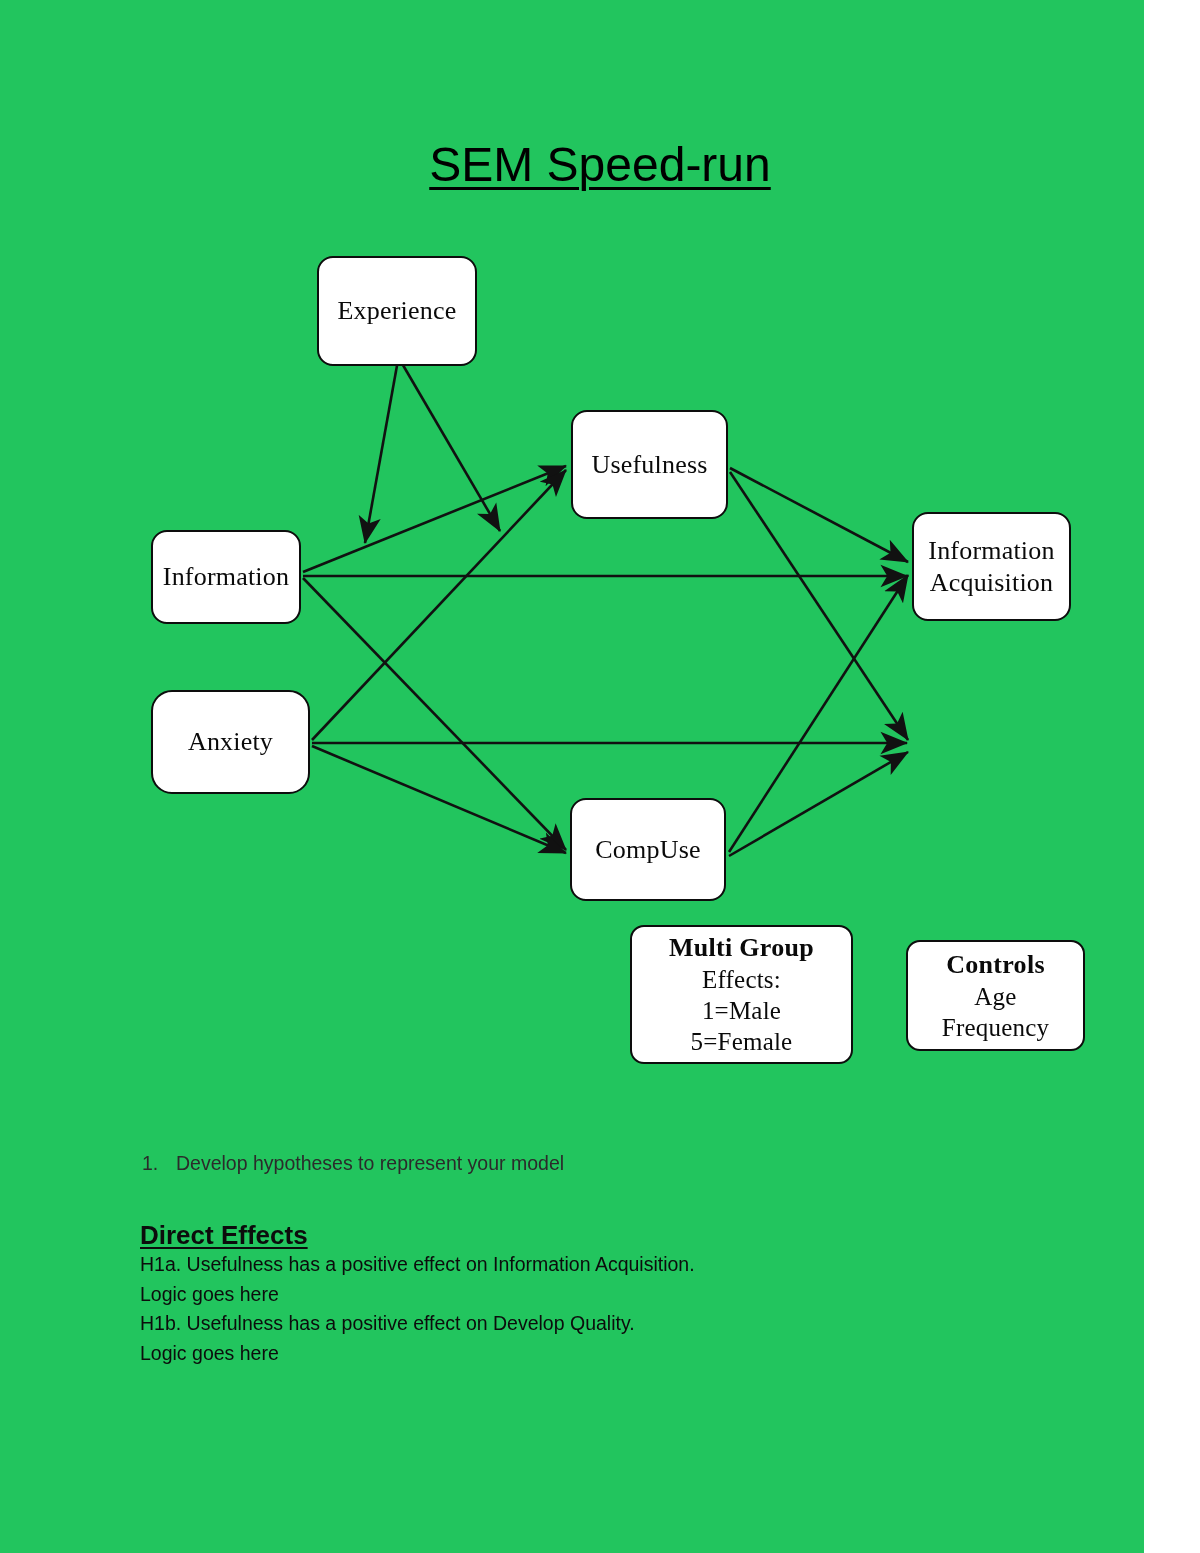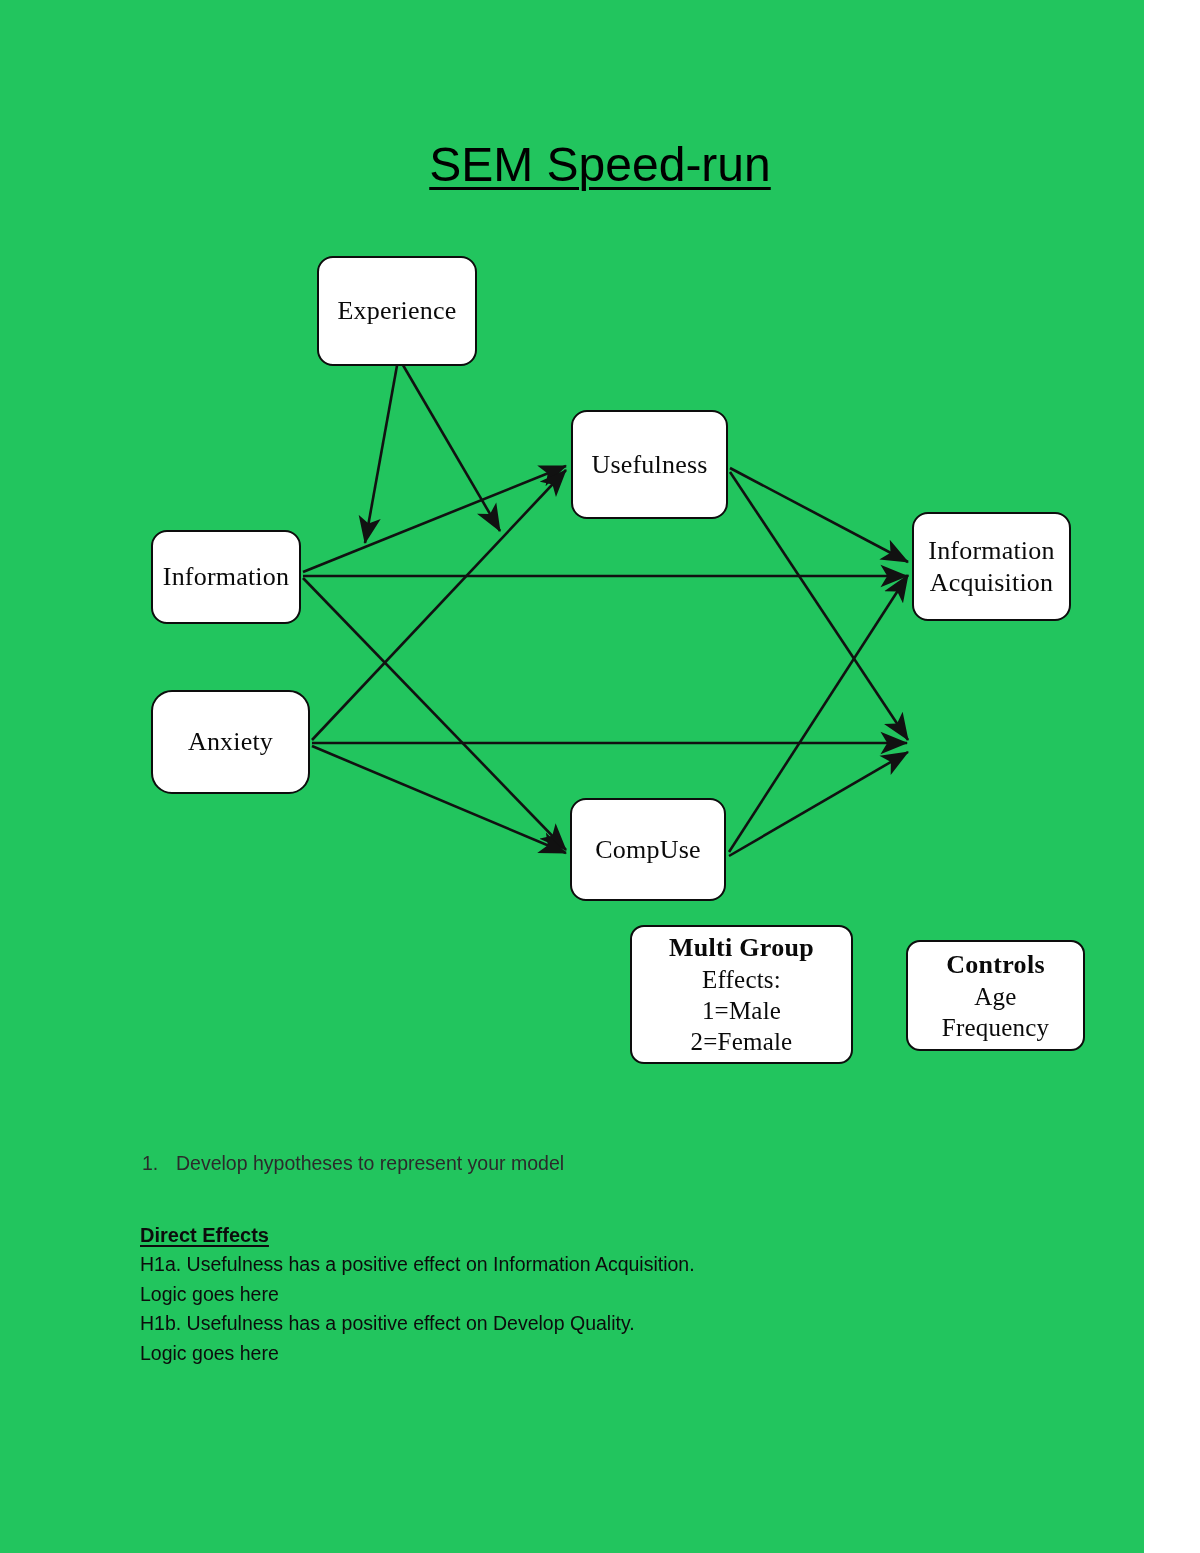--- a/index.html
+++ b/index.html
@@ -139,21 +139,21 @@
     margin-left: 140px;
     font-size: 19.5px;
     line-height: 29.5px;
     color: #0c0c0c;
   }
   #direct-heading {
     font-weight: bold;
     text-decoration: underline;
     text-underline-offset: 3px;
     text-decoration-thickness: 2px;
-    font-size: 20px;
+    font-size: 26px;
     line-height: 30px;
   }
   .hline { display: block; }
 </style>
 </head>
 <body>
 
 <div id="page">
 
   <div id="doc-title">
@@ -213,21 +213,21 @@
 
 
     <div class="node" id="node-compuse">
       <span class="lbl">CompUse</span>
     </div>
 
     <div class="node small-note" id="node-multigroup">
       <span class="hdr">Multi Group</span>
       <span class="ln">Effects:</span>
       <span class="ln">1=Male</span>
-      <span class="ln">2=Female</span>
+      <span class="ln">5=Female</span>
     </div>
 
     <div class="node small-note" id="node-controls">
       <span class="hdr">Controls</span>
       <span class="ln">Age</span>
       <span class="ln">Frequency</span>
     </div>
 
   </div>
 

